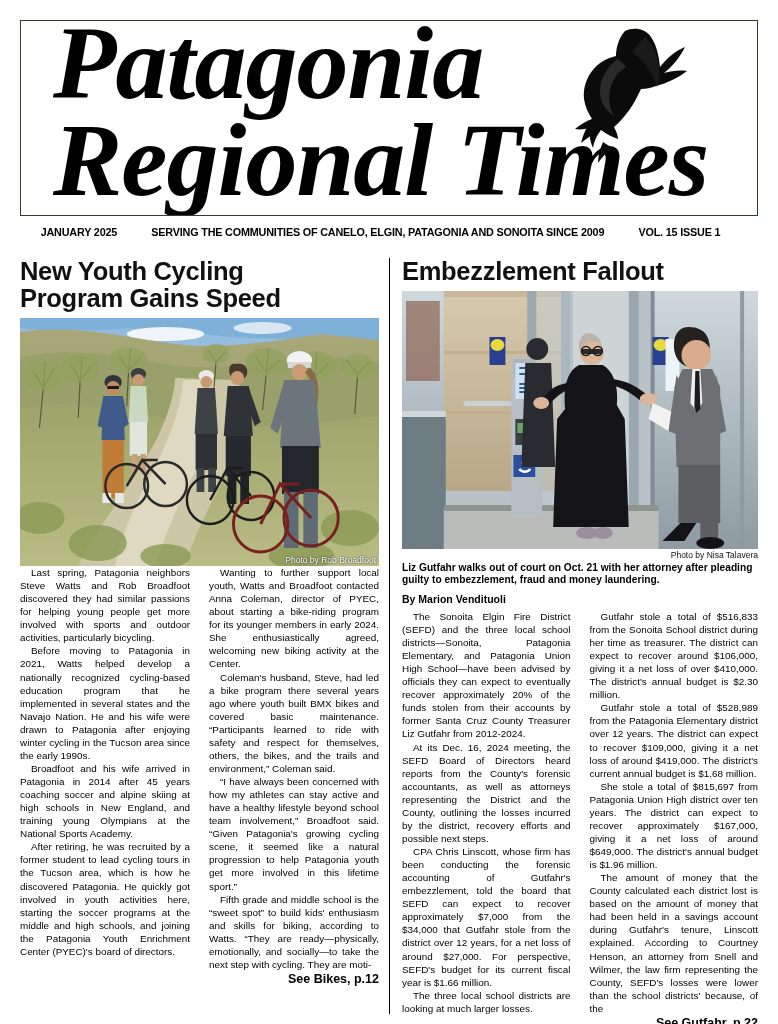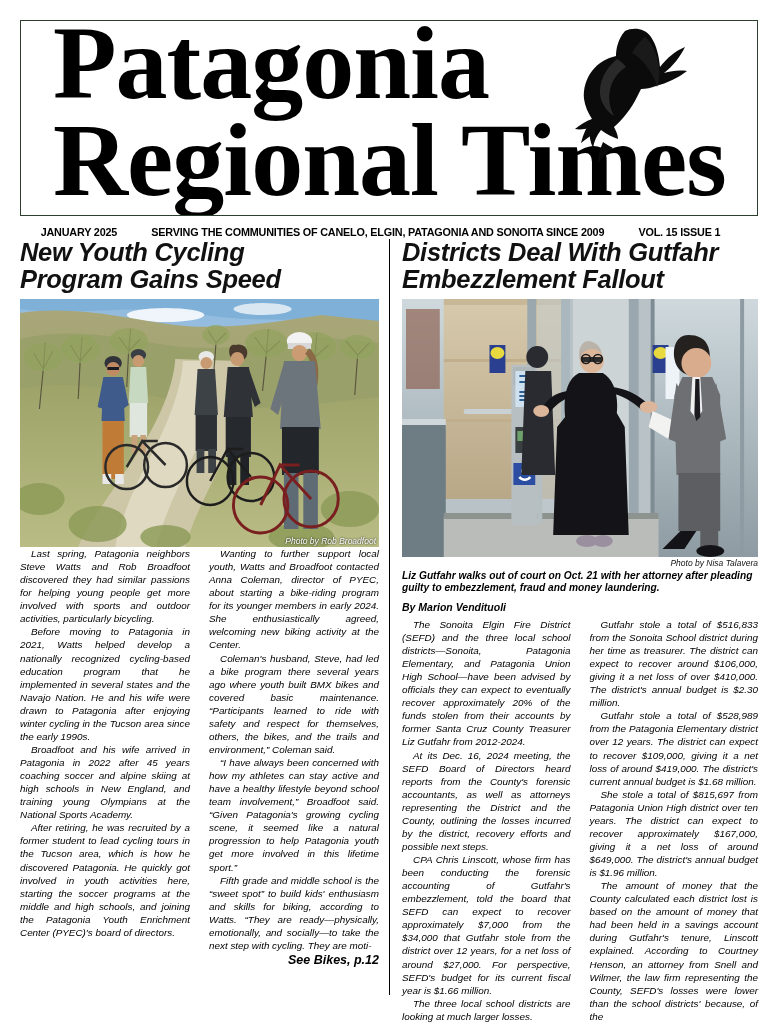--- a/index.html
+++ b/index.html
@@ -19,20 +19,21 @@
 
   
   .masthead{
     position:absolute;
     left:20px; top:20px;
     width:738px; height:196px;
     border:1.5px solid #2d402d;
     box-sizing:border-box;
     background:#fff;
     overflow:hidden;
+    font-style:italic;
   }
   .masthead-title{
     position:absolute;
     left:22px; top:-6px;
     width:700px;
     font-family:"Liberation Serif", serif;
     font-weight:700;
     font-size:104px;
     line-height:0.93;
     letter-spacing:-1px;
@@ -66,24 +67,23 @@
     transform-origin:left center;
     width:785px;
   }
   .mast-sub .left{ padding-left:22px; }
   .mast-sub .center{ }
   .mast-sub .right{ padding-right:40px; white-space:nowrap;}
 
   
   .articles{
     position:absolute;
-    left:20px; top:239px;
+    left:20px; top:258px;
     width:738px; height:756px;
     display:flex;
-    font-style:italic;
   }
   .article{
     position:relative;
     width:370px;
     box-sizing:border-box;
   }
   .article.left{ padding-right:10px; }
   .article.right{ padding-left:12px; border-left:1px solid #000; }
 
   .headline{
@@ -330,36 +330,35 @@
         </svg>
         <div class="credit on-photo">Photo by Rob Broadfoot</div>
       </div>
 
 
 
       <div class="cols">
         <div class="col">
           <p>Last spring, Patagonia neighbors Steve Watts and Rob Broadfoot discovered they had similar passions for helping young people get more involved with sports and outdoor activities, particularly bicycling.</p>
           <p>Before moving to Patagonia in 2021, Watts helped develop a nationally recognized cycling-based education program that he implemented in several states and the Navajo Nation. He and his wife were drawn to Patagonia after enjoying winter cycling in the Tucson area since the early 1990s.</p>
-          <p>Broadfoot and his wife arrived in Patagonia in 2022 after 45 years coaching soccer and alpine skiing at high schools in New England, and training young Olympians at the National Sports Academy.</p>
+          <p>Broadfoot and his wife arrived in Patagonia in 2014 after 45 years coaching soccer and alpine skiing at high schools in New England, and training young Olympians at the National Sports Academy.</p>
           <p>After retiring, he was recruited by a former student to lead cycling tours in the Tucson area, which is how he discovered Patagonia. He quickly got involved in youth activities here, starting the soccer programs at the middle and high schools, and joining the Patagonia Youth Enrichment Center (PYEC)'s board of directors.</p>
         </div>
         <div class="col">
           <p>Wanting to further support local youth, Watts and Broadfoot contacted Anna Coleman, director of PYEC, about starting a bike-riding program for its younger members in early 2024. She enthusiastically agreed, welcoming new biking activity at the Center.</p>
           <p>Coleman's husband, Steve, had led a bike program there several years ago where youth built BMX bikes and covered basic maintenance. “Participants learned to ride with safety and respect for themselves, others, the bikes, and the trails and environment,” Coleman said.</p>
           <p>“I have always been concerned with how my athletes can stay active and have a healthy lifestyle beyond school team involvement,” Broadfoot said. “Given Patagonia's growing cycling scene, it seemed like a natural progression to help Patagonia youth get more involved  in this lifetime sport.”</p>
           <p>Fifth grade and middle school is the “sweet spot” to build kids' enthusiasm and skills for biking, according to Watts. “They are ready—physically, emotionally, and socially—to take the next step with cycling. They are moti-</p>
           <p class="jump">See Bikes, p.12</p>
         </div>
       </div>
     </div>
 
     <div class="article right">
       <h1 class="headline">
-        <span>Districts Deal With Gutfahr</span>
         <span>Embezzlement Fallout</span>
       </h1>
 
       <div class="photo right-photo">
         <svg viewBox="0 0 358 258" preserveAspectRatio="none" xmlns="http://www.w3.org/2000/svg">
           <defs>
             <linearGradient id="glass" x1="0" y1="0" x2="0" y2="1">
               <stop offset="0%" stop-color="#cfd9dd"></stop>
                 <stop offset="55%" stop-color="#aab7bd"></stop>
                 <stop offset="100%" stop-color="#8e9ba2"></stop>

